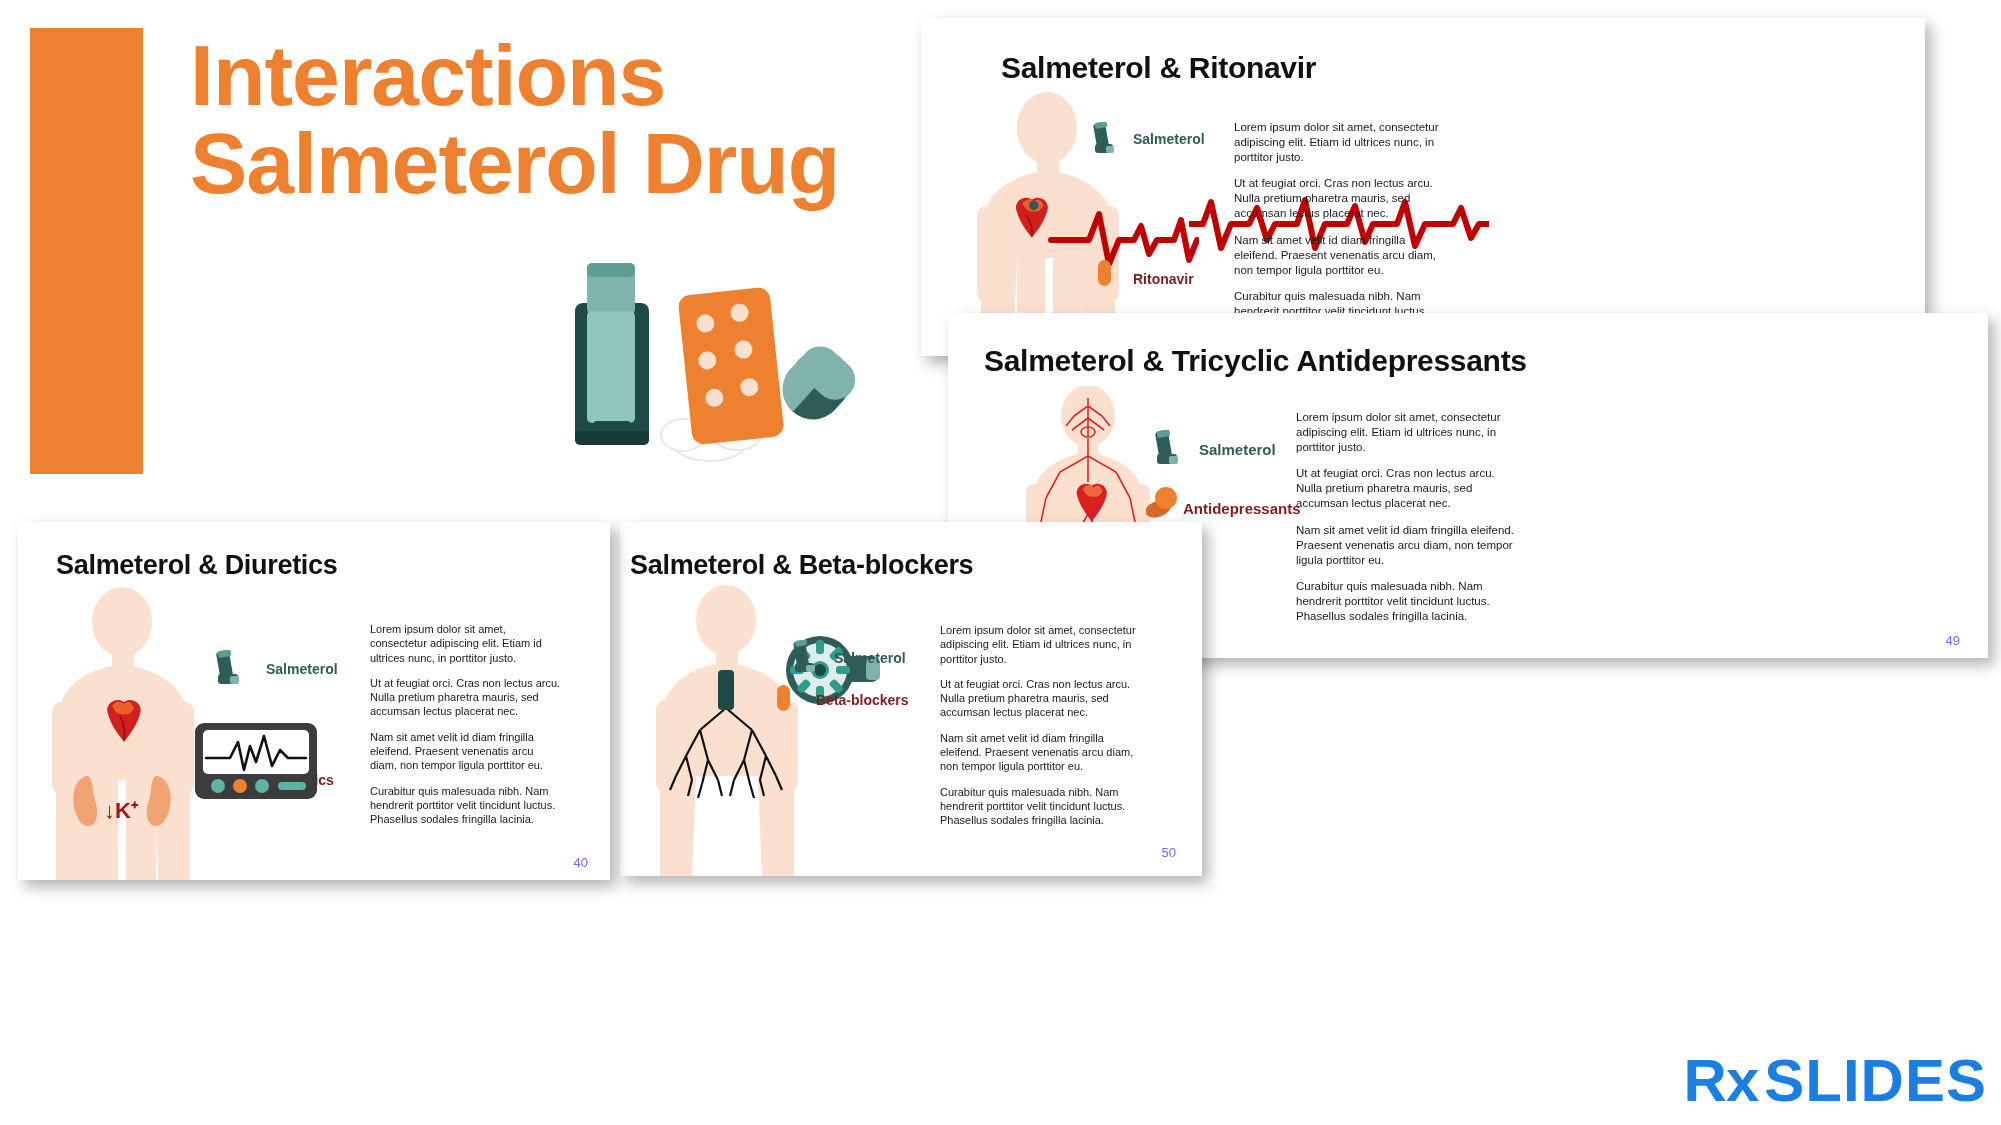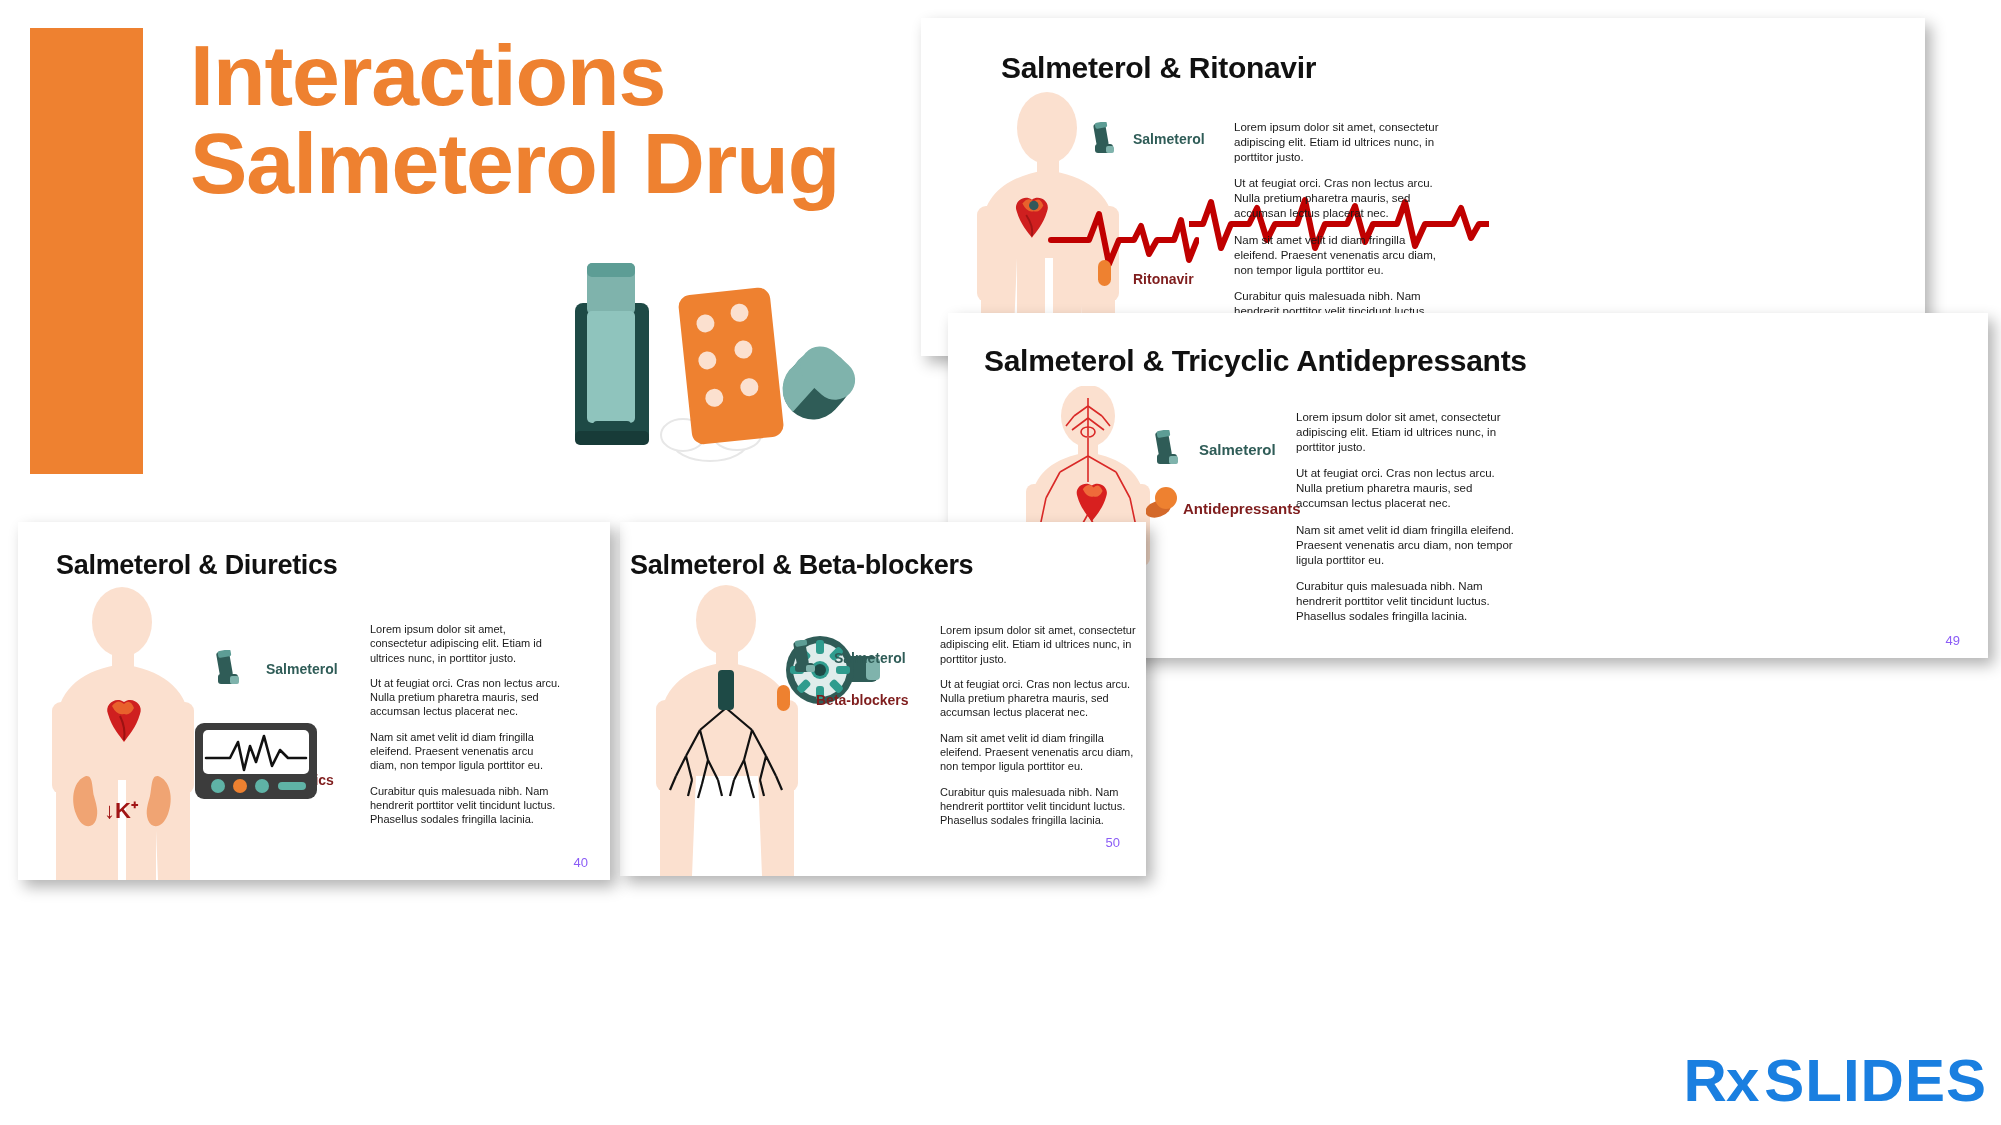--- a/index.html
+++ b/index.html
@@ -57,27 +57,27 @@
   
   #slide-tricyclic { left: 948px; top: 313px; width: 1040px; height: 345px; }
   #slide-tricyclic .slide-title { left: 36px; top: 31px; font-size: 30px; }
   #slide-tricyclic .body-col {
     position: absolute; left: 348px; top: 97px; width: 218px;
     font-size: 11.5px; line-height: 1.30;
   }
   #slide-tricyclic .page-num { right: 28px; bottom: 10px; }
 
   
-  #slide-beta { left: 620px; top: 522px; width: 526px; height: 354px; }
+  #slide-beta { left: 620px; top: 522px; width: 582px; height: 354px; }
   #slide-beta .slide-title { left: 10px; top: 28px; font-size: 27px; }
   #slide-beta .body-col {
     position: absolute; left: 320px; top: 101px; width: 196px;
     font-size: 11px; line-height: 1.30;
   }
-  #slide-beta .page-num { right: 26px; bottom: 26px; text-align: center; }
+  #slide-beta .page-num { right: 26px; bottom: 16px; text-align: center; }
 
   
   #slide-diuretics { left: 18px; top: 522px; width: 592px; height: 358px; }
   #slide-diuretics .slide-title { left: 38px; top: 28px; font-size: 27px; }
   #slide-diuretics .body-col {
     position: absolute; left: 352px; top: 100px; width: 192px;
     font-size: 11px; line-height: 1.30;
   }
   #slide-diuretics .page-num { right: 22px; bottom: 10px; }
 

